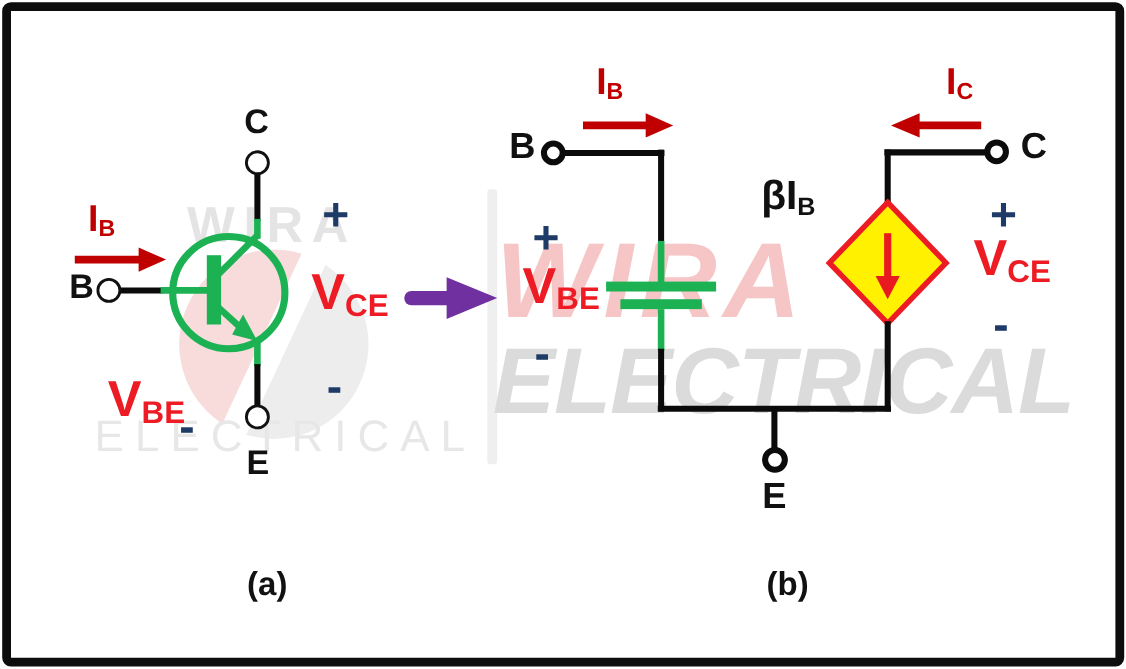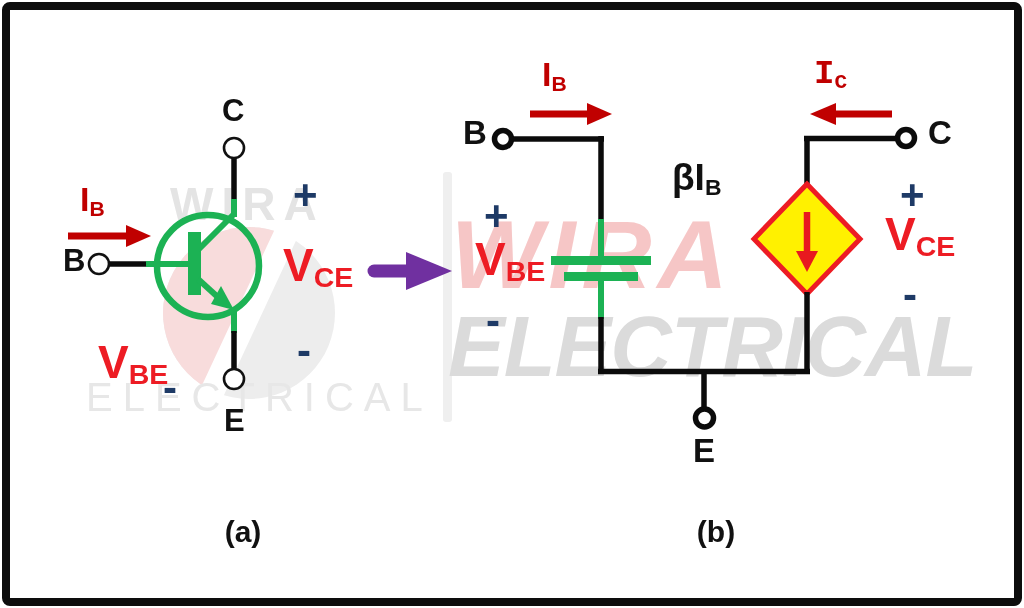--- a/index.html
+++ b/index.html
@@ -133,22 +133,22 @@
   <span class="lbl sign" style="left:293px;top:174px;">+</span>
   <span class="lbl volt" style="left:283px;top:242px;"><span>V</span><span class="sb">CE</span></span>
   <span class="lbl sign" style="left:297px;top:330px;">-</span>
   <span class="lbl cap" style="left:203px;top:517px;">(a)</span>
 
   <span class="lbl cur" style="left:542px;top:57px;"><span>I</span><span class="sb">B</span></span>
   <span class="lbl term-b" style="left:463px;top:116px;">B</span>
   <span class="lbl sign" style="left:484px;top:195px;">+</span>
   <span class="lbl volt" style="left:475px;top:236px;"><span>V</span><span class="sb">BE</span></span>
   <span class="lbl sign" style="left:486px;top:300px;">-</span>
-  <span class="lbl beta" style="left:672px;top:159px;"><span>βI</span><span class="sb">B</span></span>
-  <span class="lbl cur" style="left:814px;top:57px;font-family:Liberation Mono, monospace;"><span>I</span><span class="sb">C</span></span>
+  <span class="lbl beta" style="left:692px;top:159px;"><span>βI</span><span class="sb">B</span></span>
+  <span class="lbl cur" style="left:860px;top:57px;"><span>I</span><span class="sb">C</span></span>
   <span class="lbl term-b" style="left:928px;top:116px;">C</span>
   <span class="lbl sign" style="left:900px;top:174px;">+</span>
   <span class="lbl volt" style="left:885px;top:211px;"><span>V</span><span class="sb">CE</span></span>
   <span class="lbl sign" style="left:903px;top:274px;">-</span>
   <span class="lbl term-b" style="left:693px;top:434px;">E</span>
   <span class="lbl cap" style="left:676px;top:517px;">(b)</span>
 
   <div class="frame"></div>
 </div>
 

